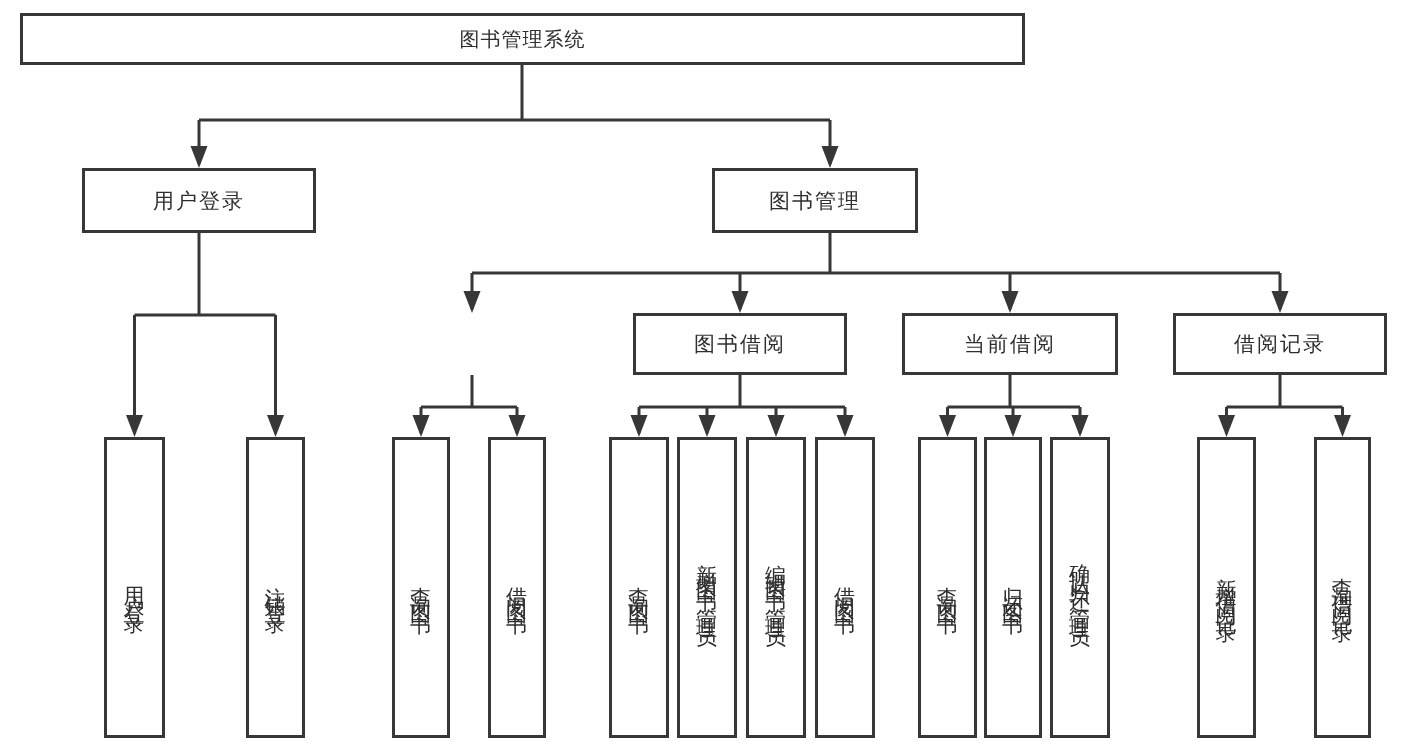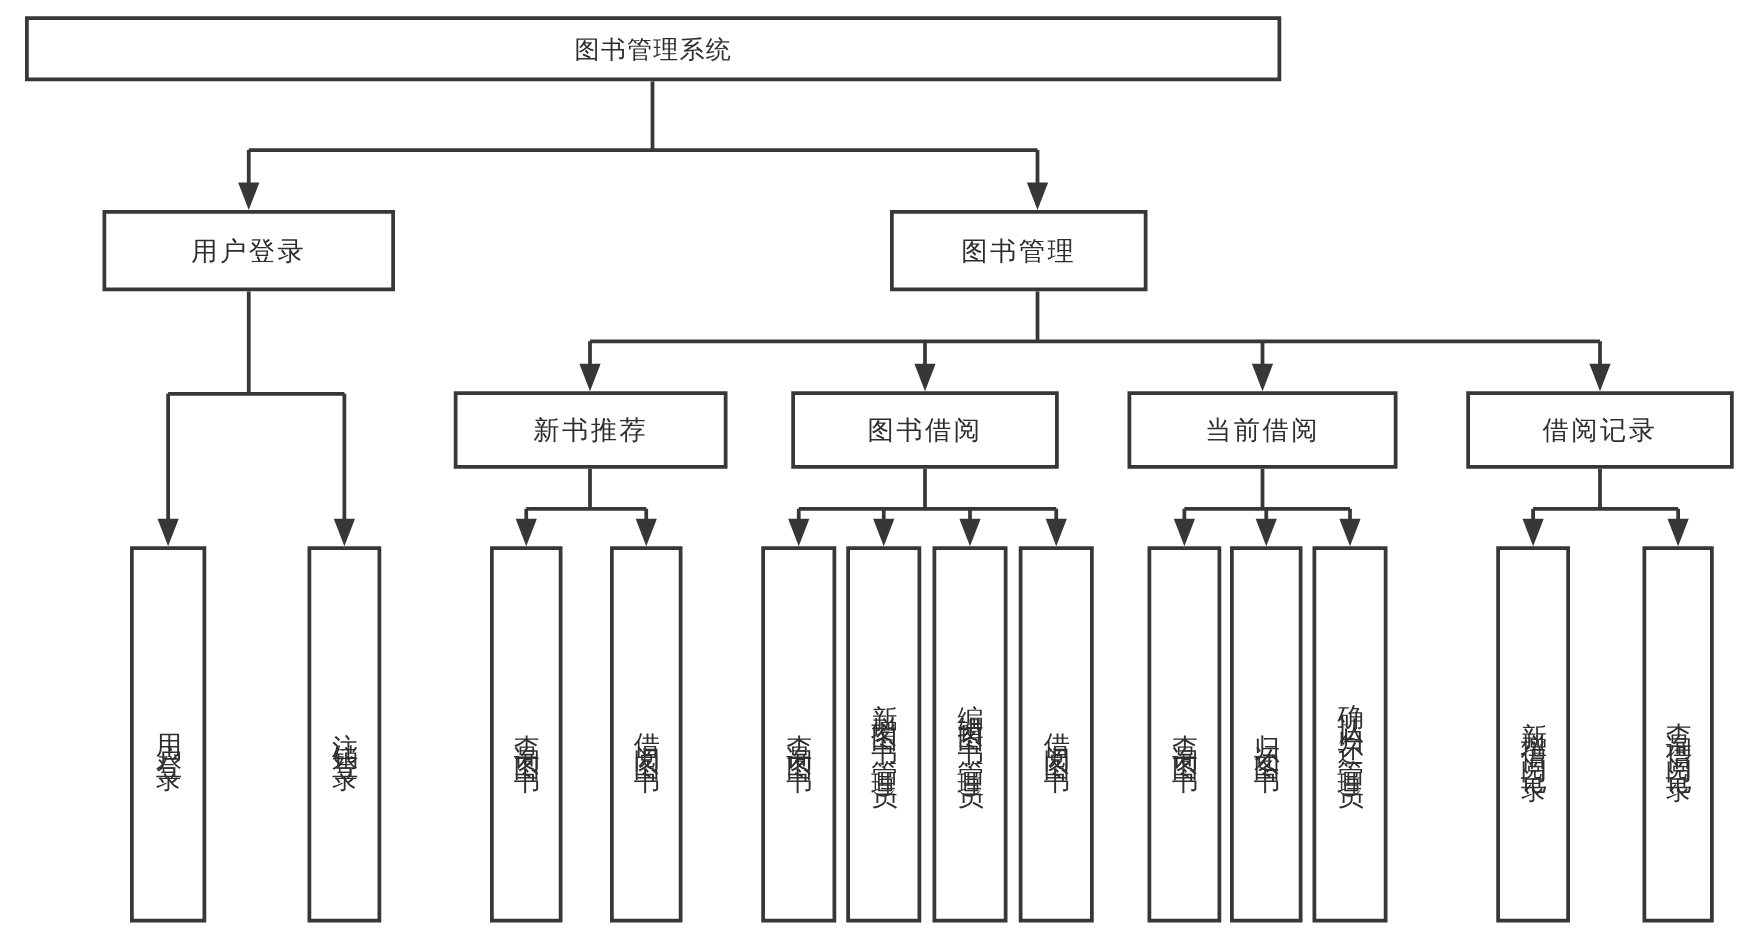--- a/index.html
+++ b/index.html
@@ -140,23 +140,20 @@
     <span class="root-label">图书管理系统</span>
   </div>
 
   <div class="box" id="n-user-login">
     <span class="h-label">用户登录</span>
   </div>
   <div class="box" id="n-book-mgmt">
     <span class="h-label">图书管理</span>
   </div>
 
-  <div class="box" id="n-new-book">
-    <span class="h-label">新书推荐</span>
-  </div>
   <div class="box" id="n-book-borrow">
     <span class="h-label">图书借阅</span>
   </div>
   <div class="box" id="n-cur-borrow">
     <span class="h-label">当前借阅</span>
   </div>
   <div class="box" id="n-borrow-rec">
     <span class="h-label">借阅记录</span>
   </div>
 

